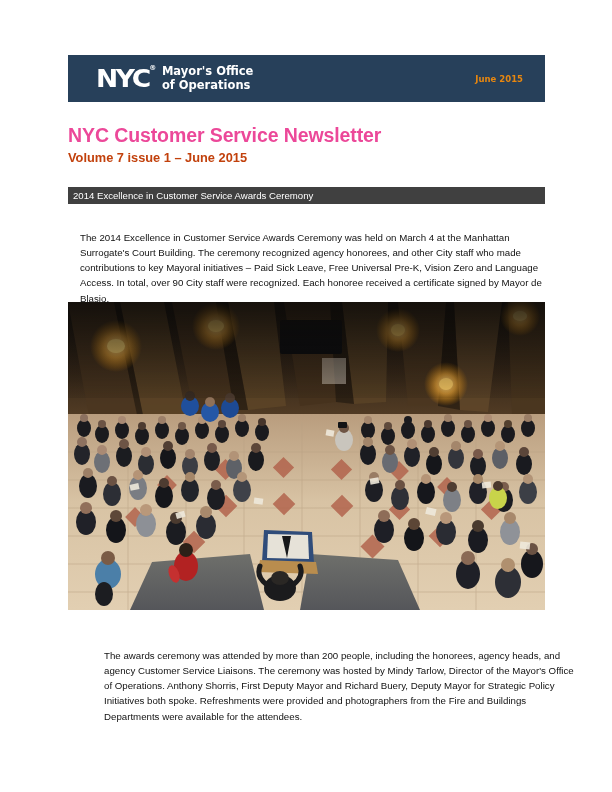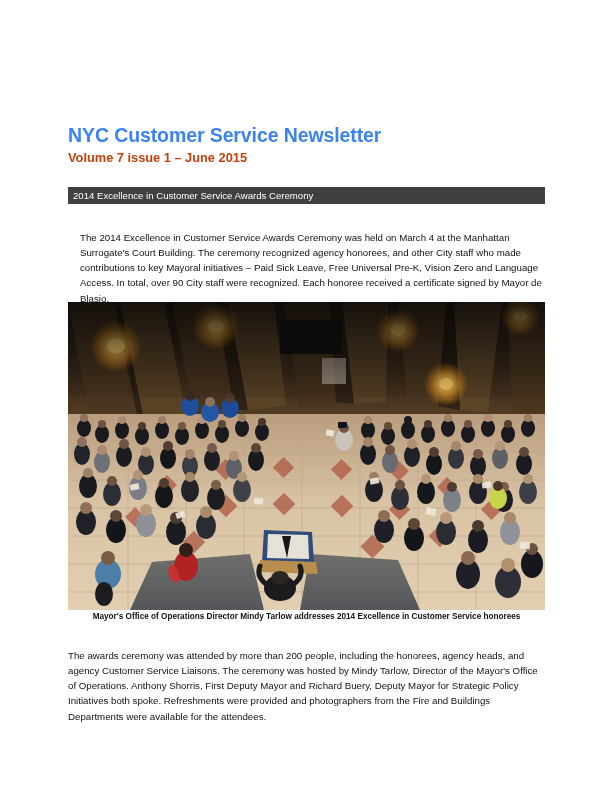--- a/index.html
+++ b/index.html
@@ -80,21 +80,21 @@
   }
 
   
   .doc-title {
     position: absolute;
     left: 68px;
     top: 124px;
     font-size: 19.5px;
     font-weight: bold;
     letter-spacing: -0.1px;
-    color: #3b82f6;
+    color: #ec4899;
     white-space: nowrap;
   }
   .doc-subtitle {
     position: absolute;
     left: 68px;
     top: 150px;
     font-size: 12.8px;
     font-weight: bold;
     color: #c2410c;
     white-space: nowrap;
@@ -124,21 +124,21 @@
   .para {
     position: absolute;
     left: 68px;
     width: 477px;
     font-size: 9.7px;
     line-height: 15.2px;
     color: #111111;
     text-align: left;
   }
   .para-intro { top: 220px; margin-left: 12px; }
-  .para-outro { top: 638px; }
+  .para-outro { top: 638px; margin-left: 36px; }
 
   
   .photo {
     position: absolute;
     left: 68px;
     top: 302px;
     width: 477px;
     height: 308px;
     overflow: hidden;
     background: #241a12;
@@ -155,20 +155,32 @@
     font-weight: bold;
     color: #111111;
     white-space: nowrap;
   }
 </style>
 </head>
 <body>
 
 <div class="page">
 
+  <div class="masthead">
+    <div class="brand">
+      <div class="nyc-mark">
+        <span>NYC</span><span class="tm">®</span>
+      </div>
+      <div class="brand-lines">
+        <div>Mayor's Office</div>
+        <div>of Operations</div>
+      </div>
+    </div>
+    <div class="issue-date">June 2015</div>
+  </div>
 
   <div class="doc-title">NYC Customer Service Newsletter</div>
   <div class="doc-subtitle">Volume 7 issue 1 – June 2015</div>
 
   <div class="section-bar">
     <span class="section-bar-label">2014 Excellence in Customer Service Awards Ceremony</span>
   </div>
 
   <p class="para para-intro">The 2014 Excellence in Customer Service Awards Ceremony was held on March 4 at the Manhattan Surrogate's Court Building.  The ceremony recognized agency honorees, and other City staff who made contributions to key Mayoral initiatives – Paid Sick Leave, Free Universal Pre-K, Vision Zero and Language Access.  In total, over 90 City staff were recognized.  Each honoree received a certificate signed by Mayor de Blasio.</p>
 
@@ -472,17 +484,16 @@
           <rect x="108" y="210" width="9" height="6" transform="rotate(-16 112 213)"></rect>
           <rect x="452" y="240" width="10" height="7" transform="rotate(6 457 243)"></rect>
         </g>
       </g>
 
       <rect x="0" y="0" width="477" height="96" fill="url(#crowdShade)"></rect>
       <rect x="0" y="0" width="477" height="308" fill="none"></rect>
     </svg>
   </div>
 
-  <div class="caption">Mayor's Office of Operations Director Mindy Tarlow addresses 2014 Excellence in Customer Service honorees</div>
 
   <p class="para para-outro">The awards ceremony was attended by more than 200 people, including the honorees, agency heads, and agency Customer Service Liaisons.  The ceremony was hosted by Mindy Tarlow, Director of the Mayor's Office of Operations.  Anthony Shorris, First Deputy Mayor and Richard Buery, Deputy Mayor for Strategic Policy Initiatives both spoke.  Refreshments were provided and photographers from the Fire and Buildings Departments were available for the attendees.</p>
 
 </div>
 
 </body></html>

